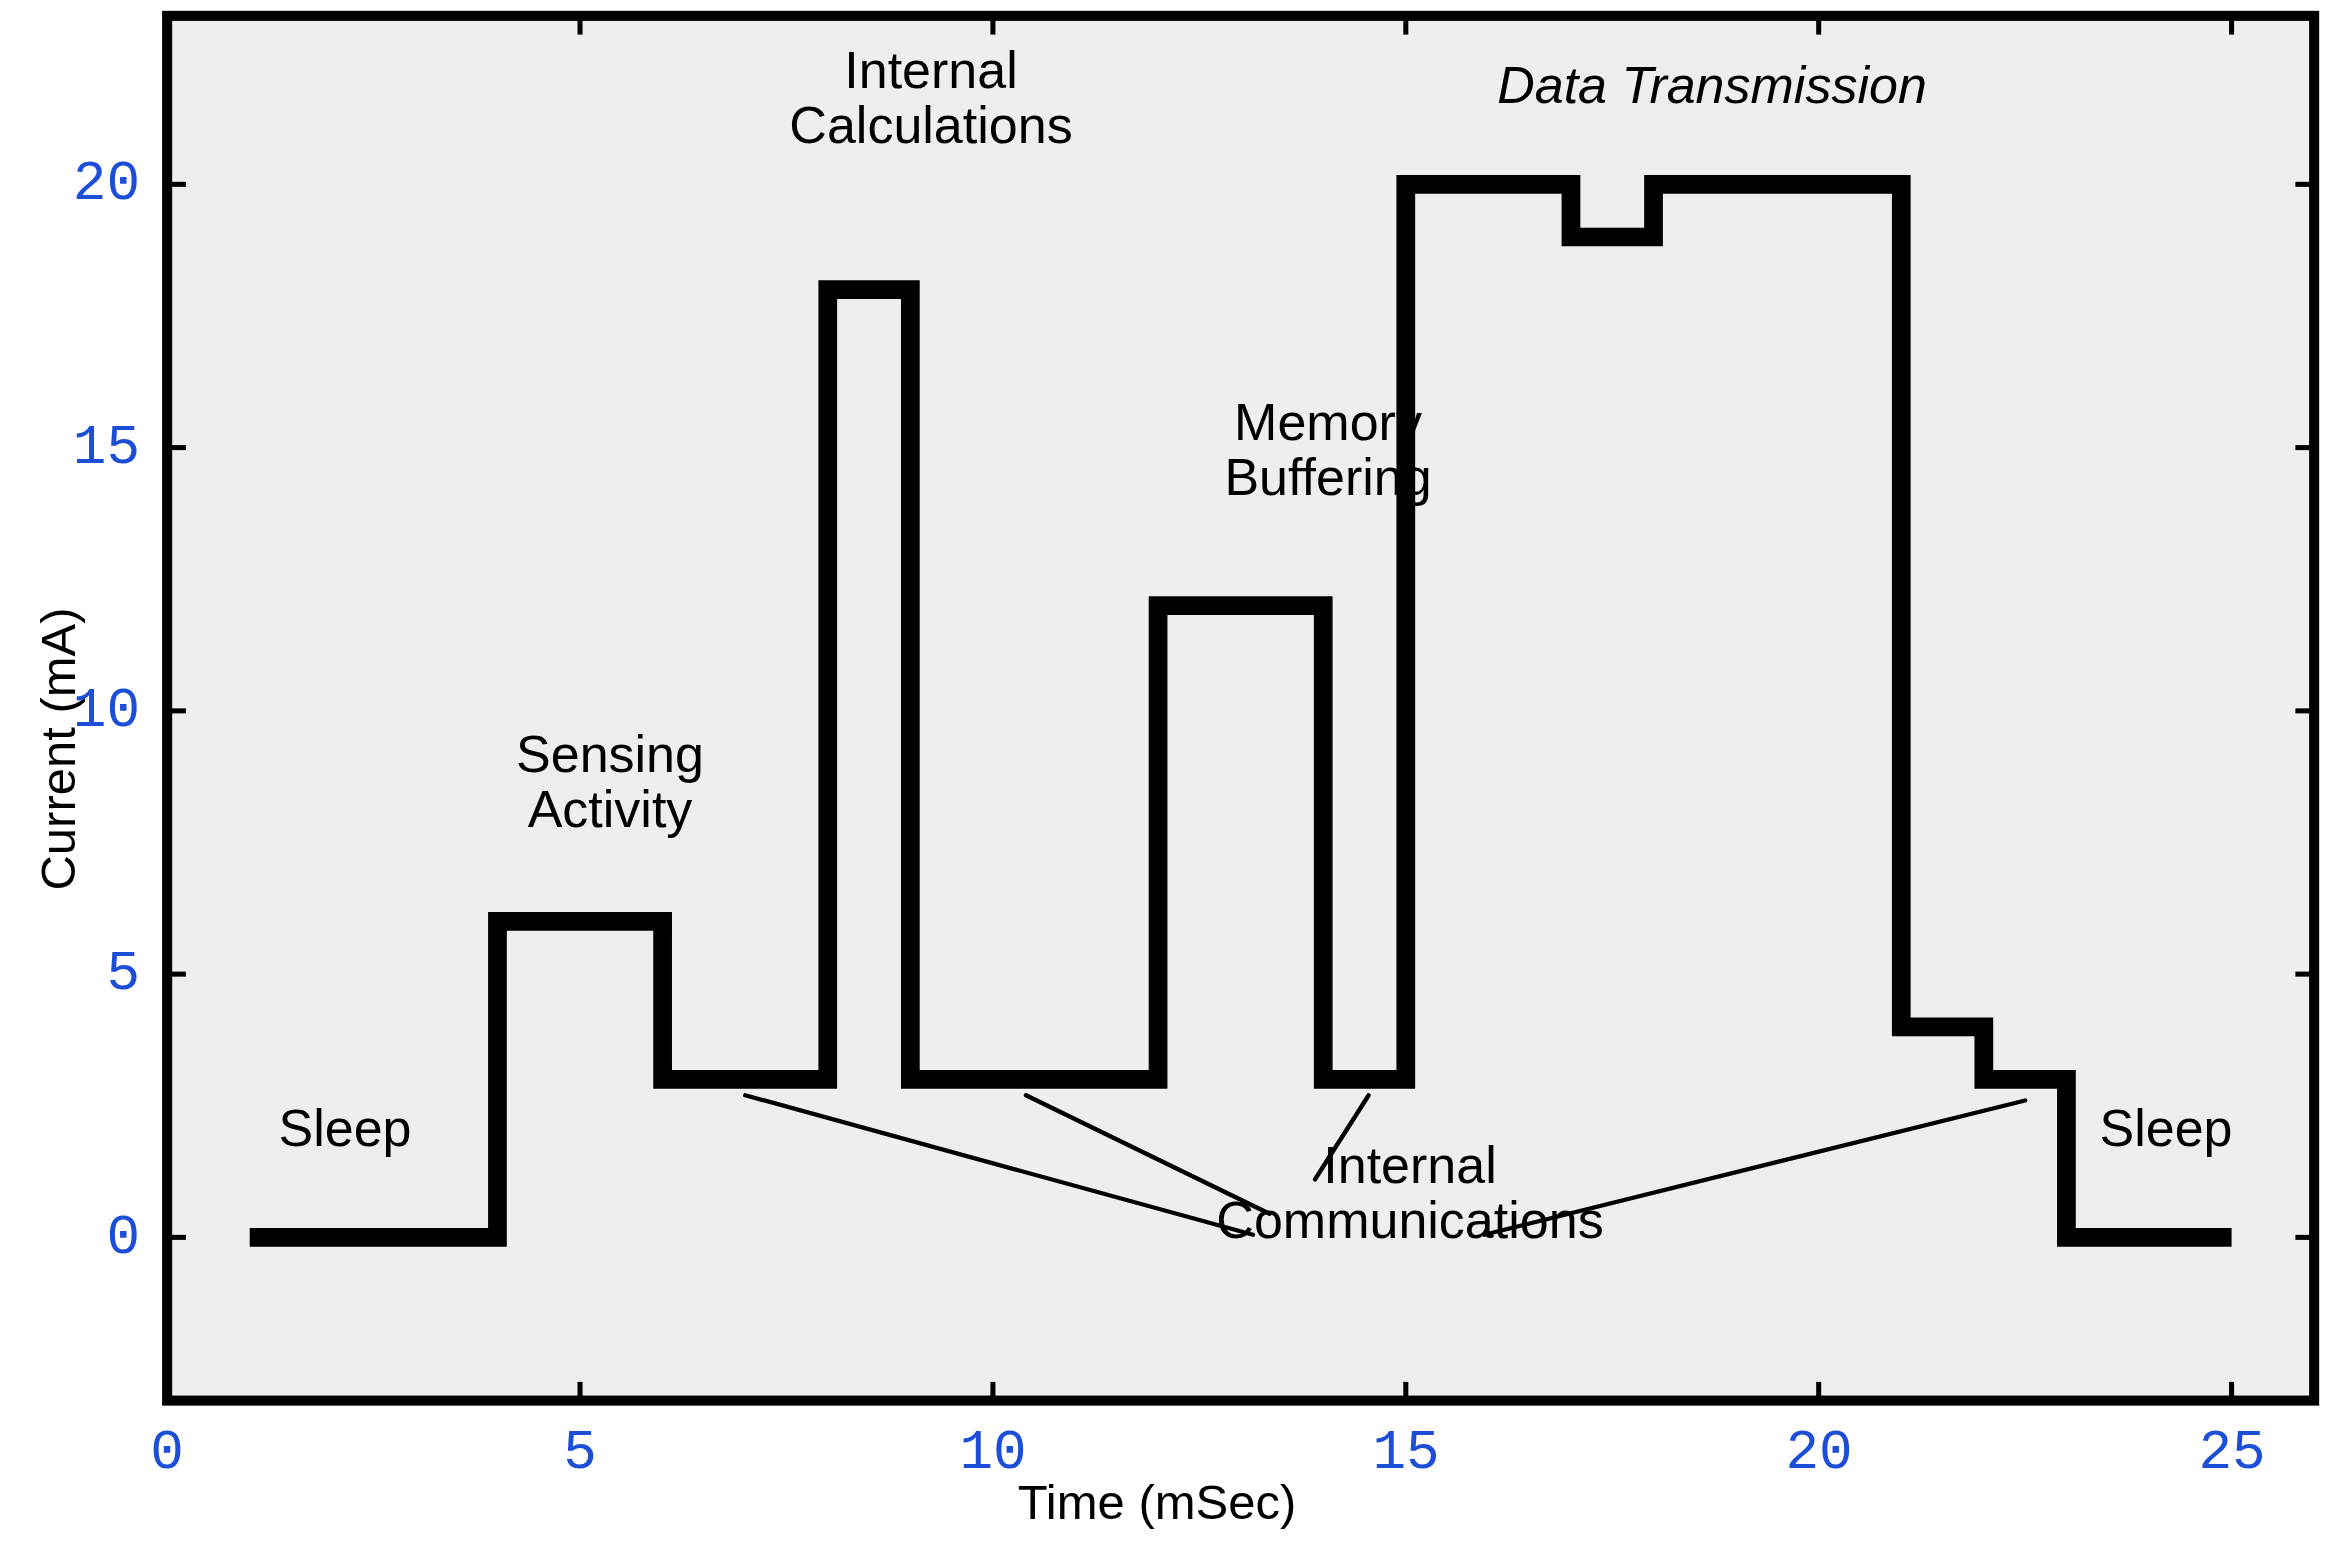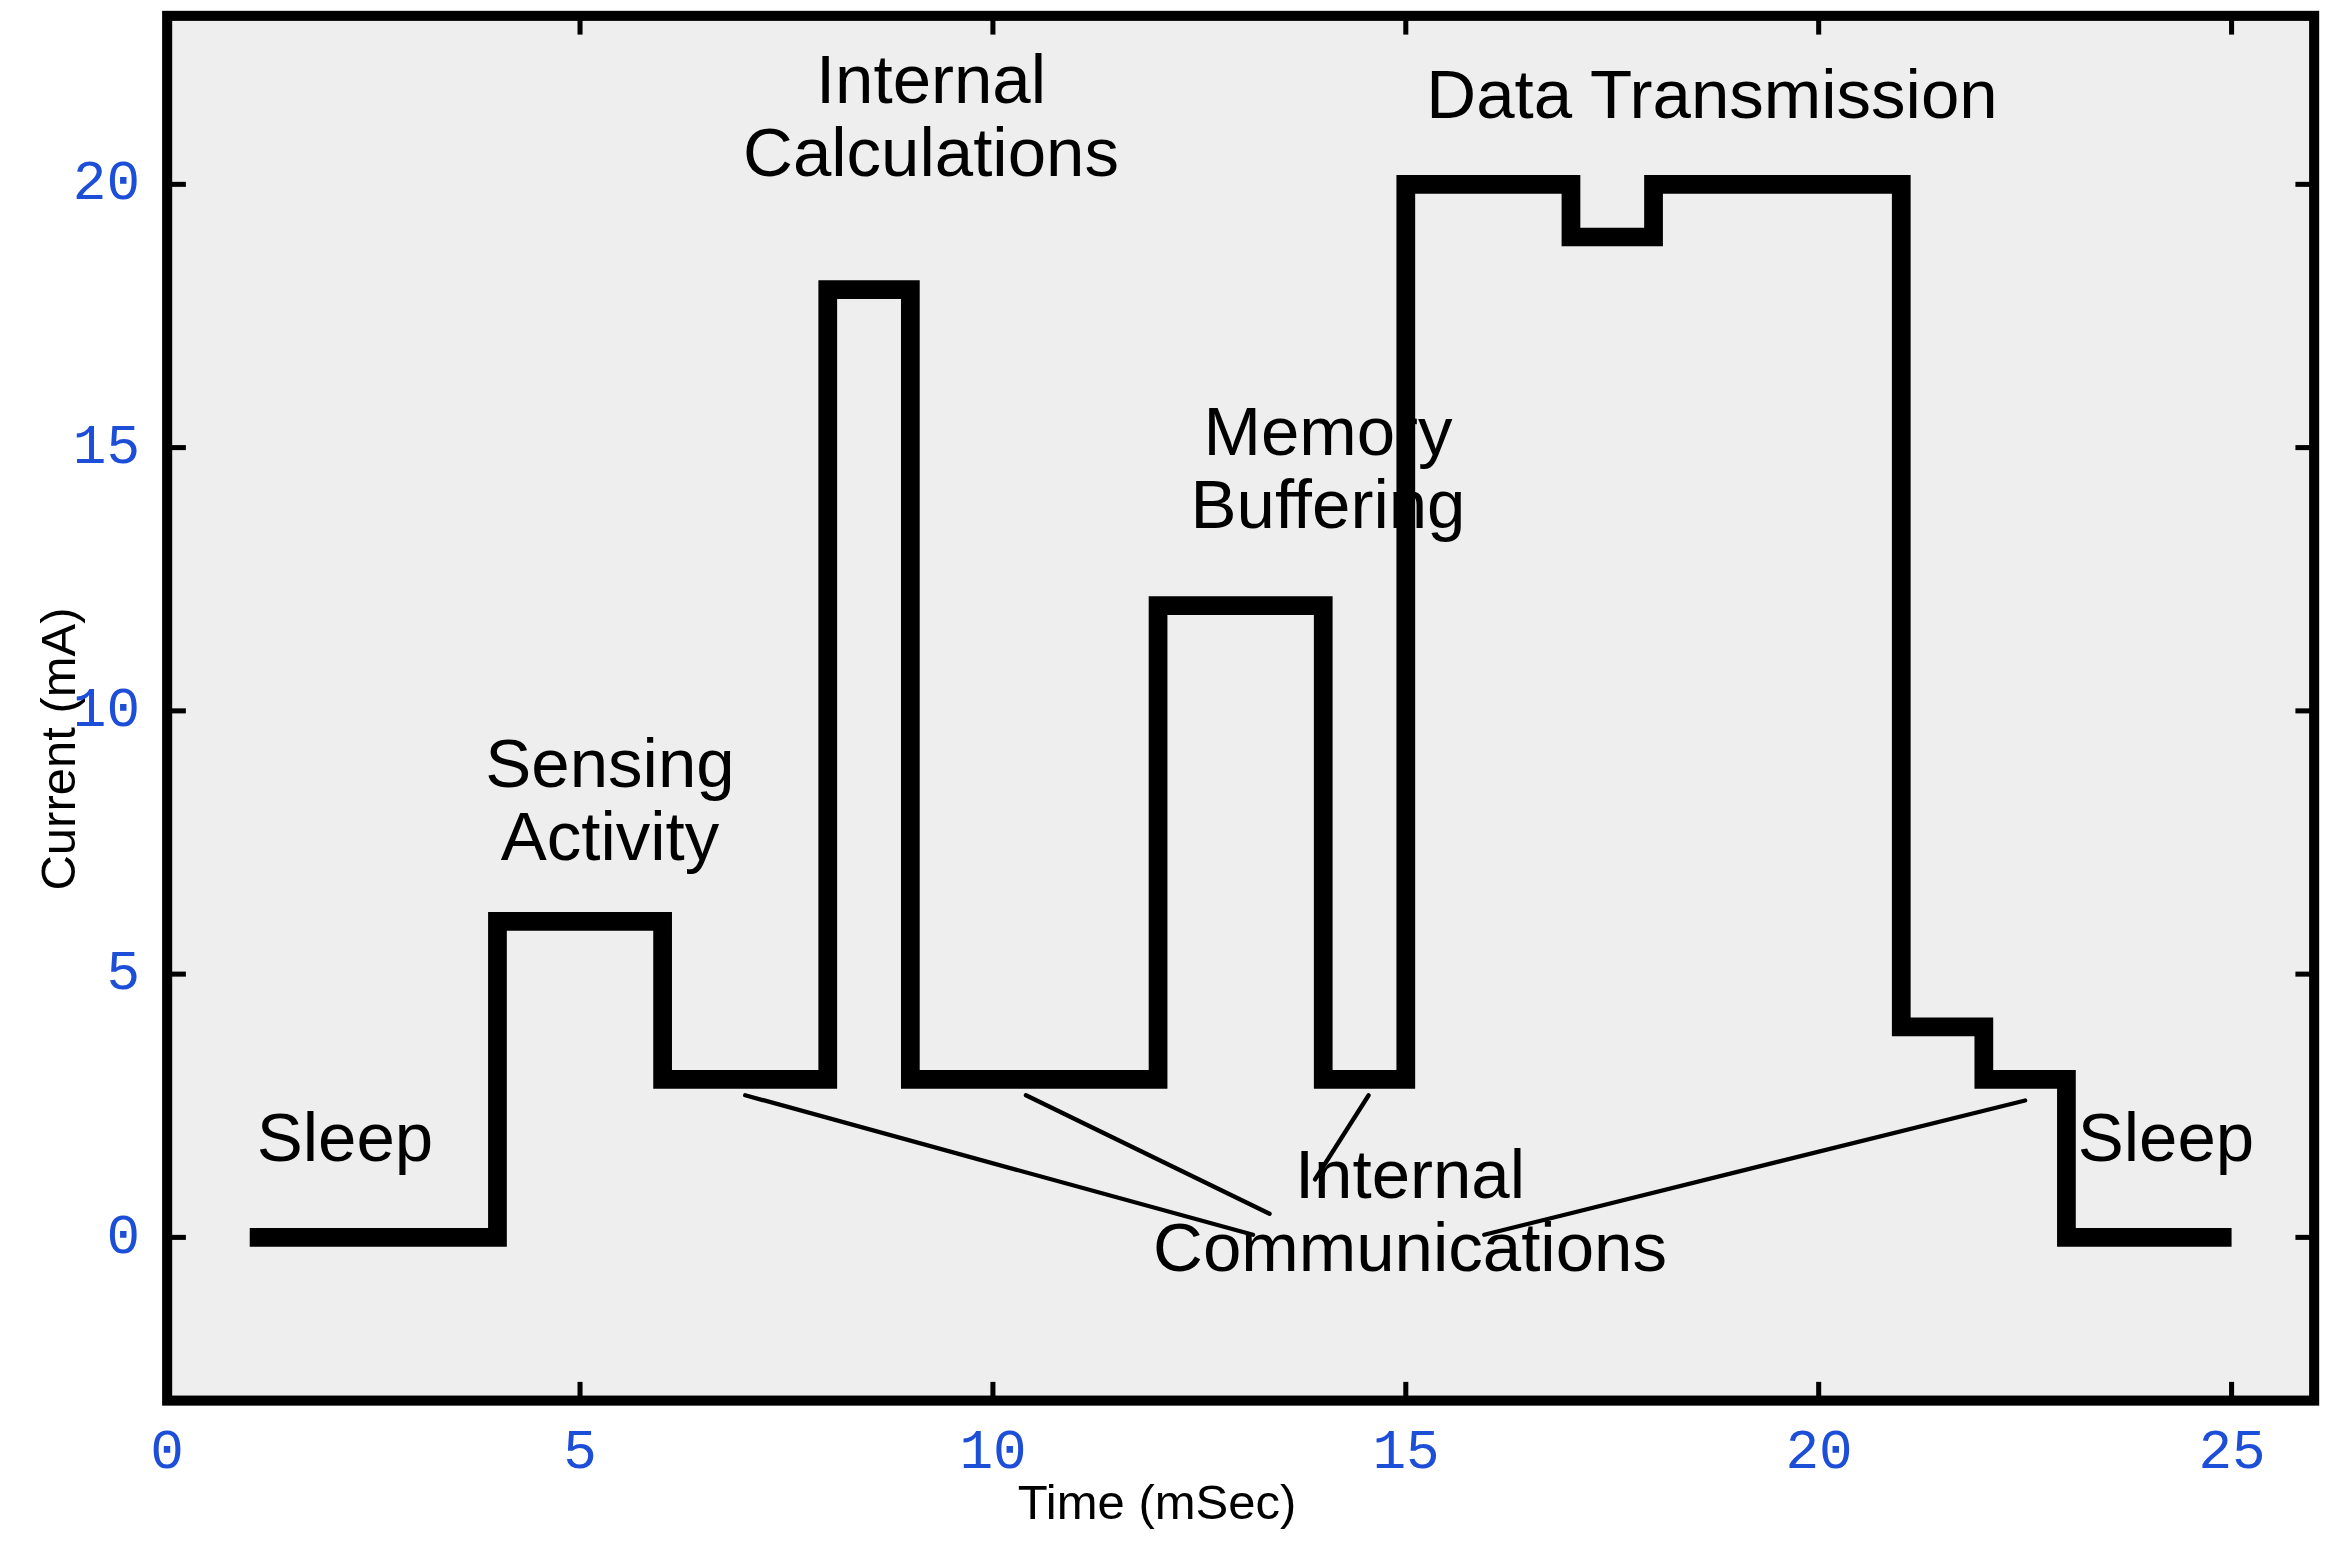--- a/index.html
+++ b/index.html
@@ -10,21 +10,21 @@
   .axis-label{position:absolute;color:#000;font-family:"Liberation Sans",sans-serif;white-space:nowrap;}
   #ylabel{
     left:-173px;top:721px;width:461px;
     transform:rotate(-90deg);transform-origin:center center;
     text-align:center;font-size:49px;letter-spacing:0px;
   }
   #xlabel{left:0px;top:1474px;width:2314px;text-align:center;font-size:49px;}
   .tick-text{position:absolute;font-size:56px;color:#1d4ed8;text-align:center;font-family:Liberation Mono, monospace;}
   .xtick-text{transform:translateX(-50%);top:1421px;}
   .ytick-text{transform:translateY(-50%);text-align:right;}
-  .annot{position:absolute;font-size:69px;color:#000;line-height:1.06;text-align:center;white-space:pre;transform:translateX(-50%);}
+  .annot{position:absolute;font-size:52px;color:#000;line-height:1.06;text-align:center;white-space:pre;transform:translateX(-50%);}
 </style>
 </head>
 <body>
 
 <div id="root">
 
   <svg id="figure" viewBox="0 0 3234 2168" xmlns="http://www.w3.org/2000/svg">
     <rect x="0" y="0" width="3234" height="2168" fill="#ffffff"></rect>
     <rect id="plot-area" x="232" y="22" width="2980" height="1922" fill="#eeeeee"></rect>
     <g id="ticks-group" stroke="#000000" stroke-width="7" fill="none">
@@ -80,20 +80,20 @@
       <div class="tick-text ytick-text" style="top: 184px; left: 0px; width: 140px;">20</div>
     </div>
   <div id="annotations">
       <div class="annot" style="left: 345px; top: 1101px;">Sleep</div>
       <div class="annot" style="left: 610px; top: 727px;">Sensing
 Activity</div>
       <div class="annot" style="left: 931px; top: 43px;">Internal
 Calculations</div>
       <div class="annot" style="left: 1328px; top: 385px; margin-top: 10px;">Memory
 Buffering</div>
-      <div class="annot" style="left: 1712px; top: 58px;">Data Transmission</div>
+      <div class="annot" style="left: 1712px; top: 58px; font-style: italic;">Data Transmission</div>
       <div class="annot" style="left: 1410px; top: 1138px;">Internal
 Communications</div>
       <div class="annot" style="left: 2166px; top: 1101px;">Sleep</div>
     </div>
 
 </div>
 
 
 </body></html>

